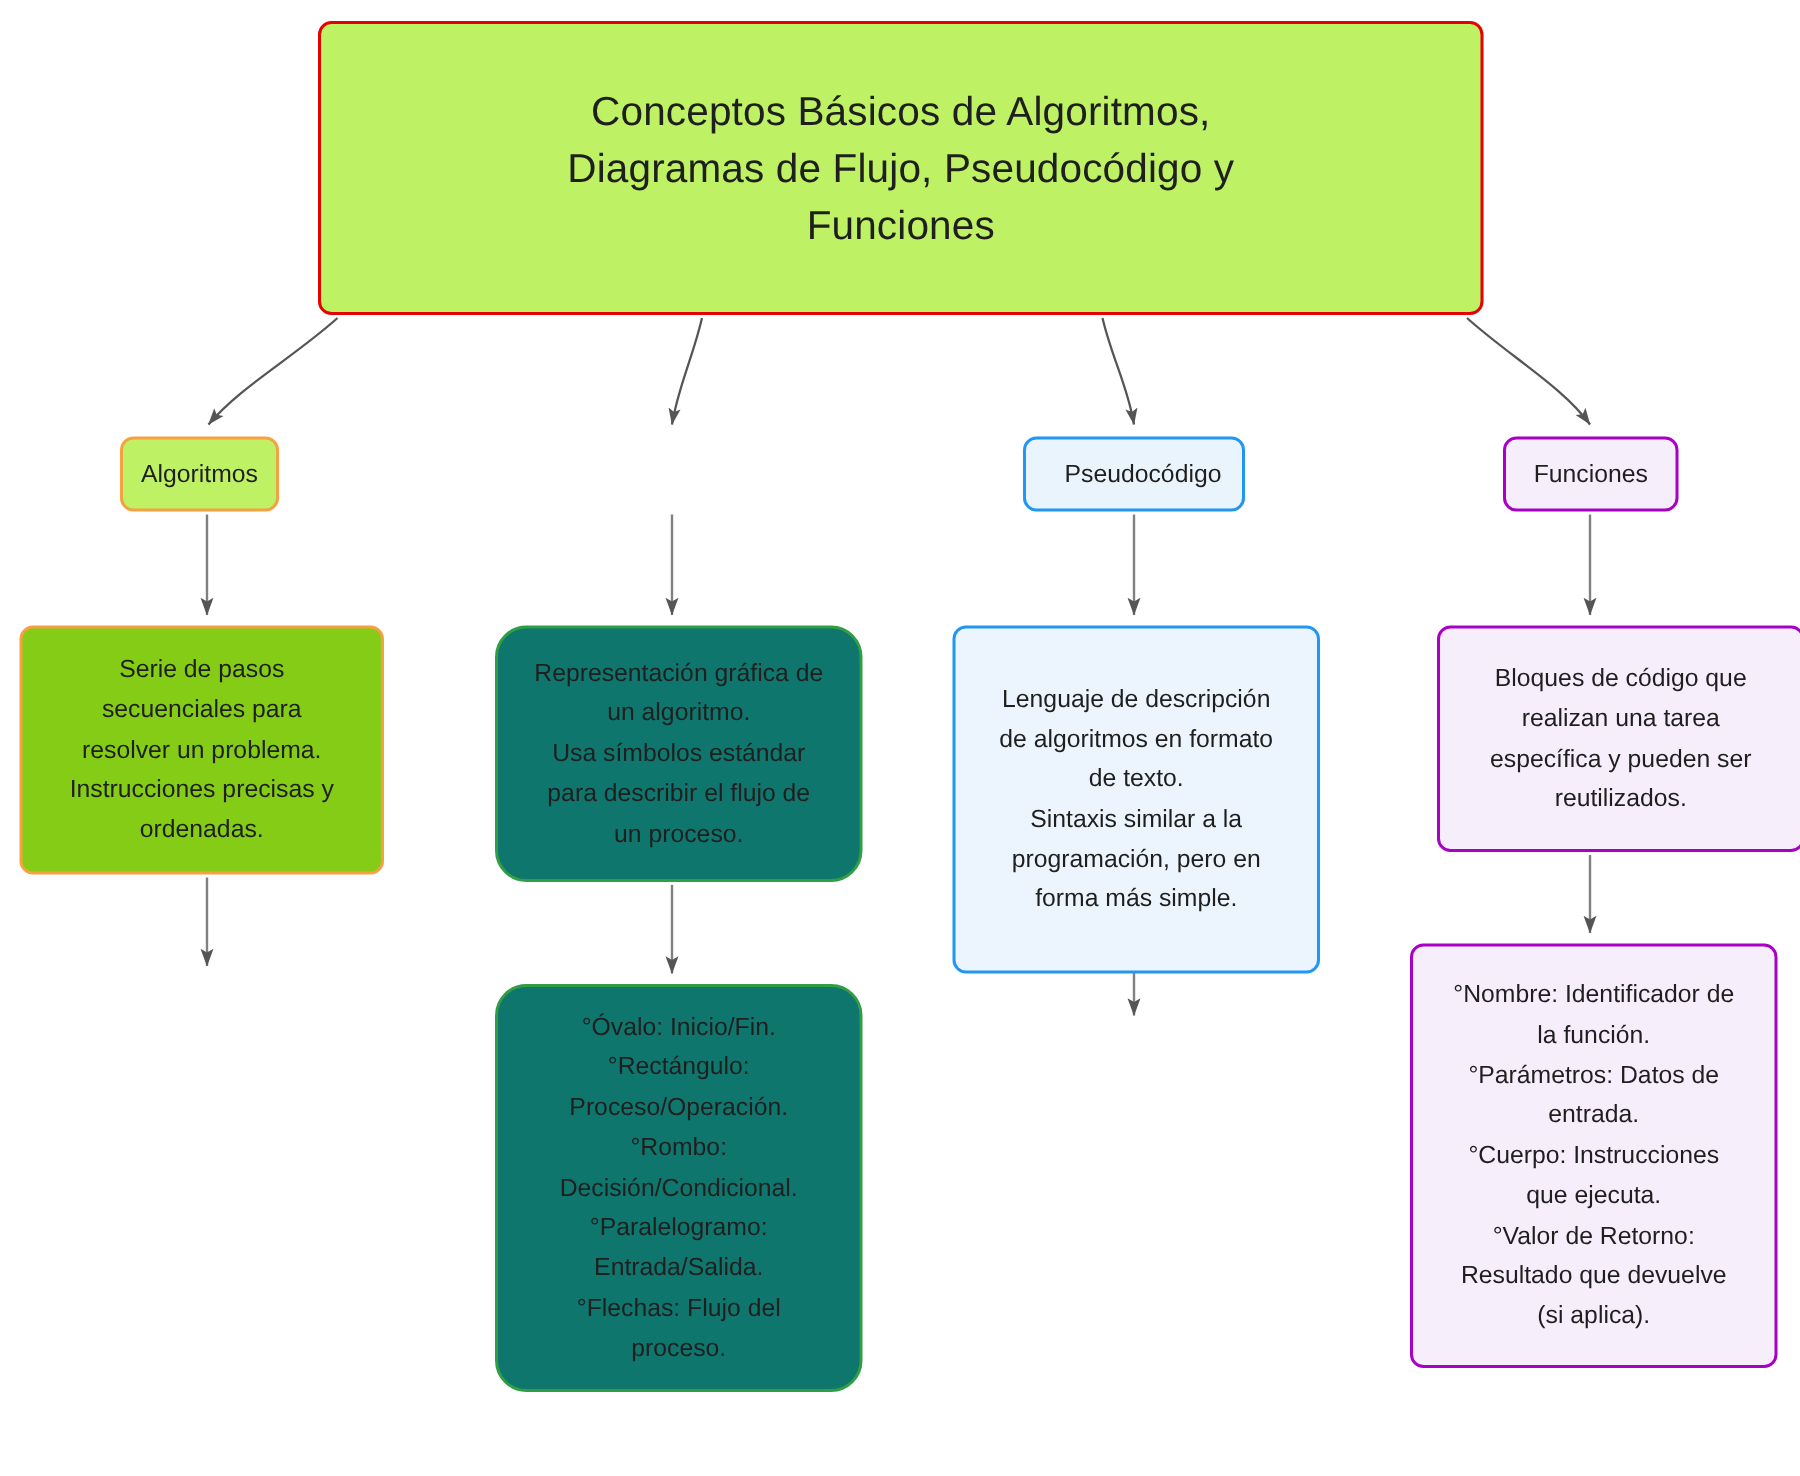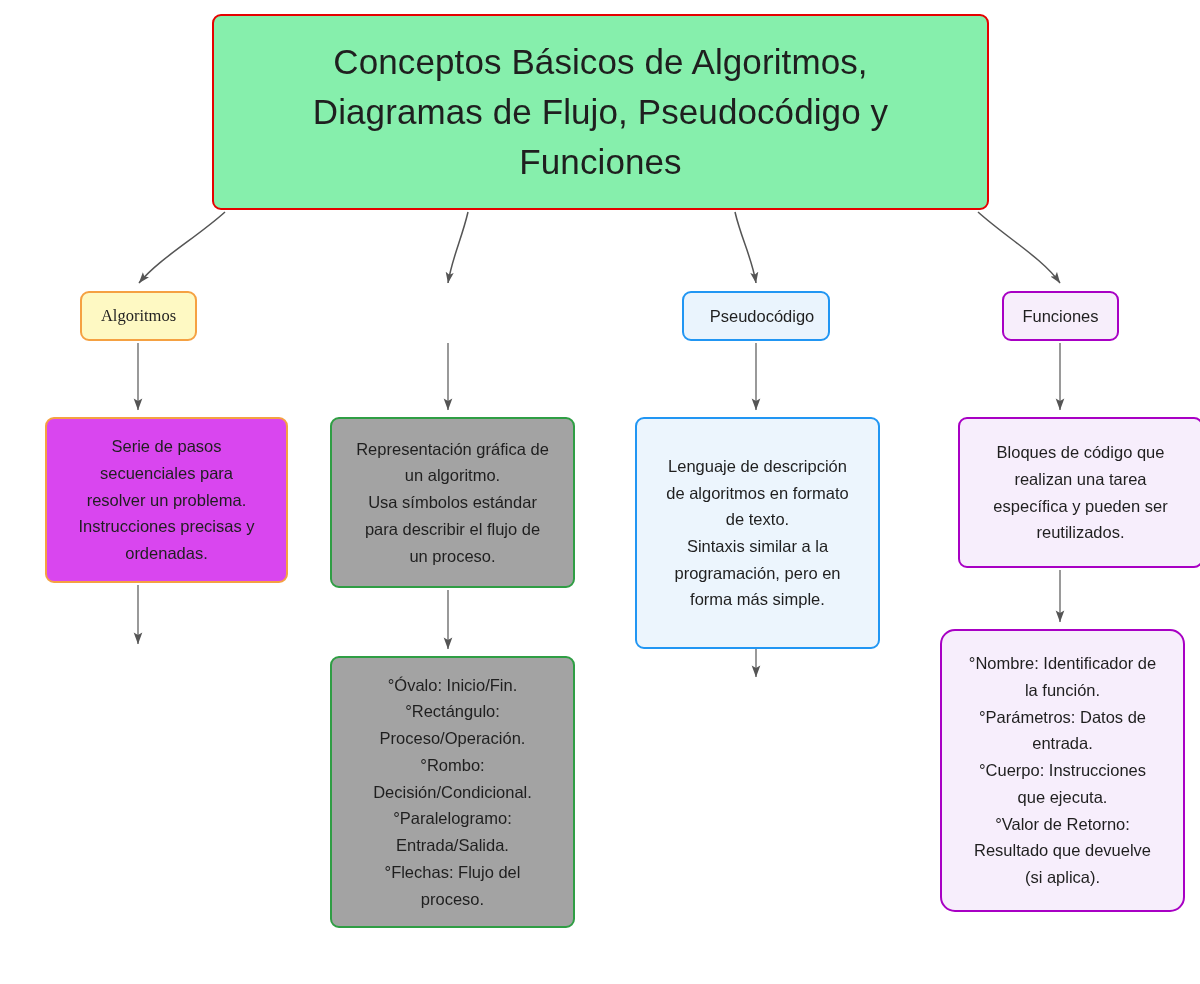--- a/index.html
+++ b/index.html
@@ -40,60 +40,60 @@
   }
 
   
   .root {
     left: 212px;
     top: 14px;
     width: 777px;
     height: 196px;
     border-width: 2.5px;
     border-color: #e60000;
-    background: #86efac;
-    font-size: 35px;
+    background: #bef264;
+    font-size: 27px;
     line-height: 1.42;
     letter-spacing: 0.1px;
     padding: 18px 18px;
   }
 
   
   .chip {
     height: 50px;
     border-width: 2px;
     font-size: 16.5px;
     line-height: 1.25;
     padding: 0 14px;
   }
-  .chip-algoritmos   { left: 80px;   top: 291px; width: 117px; border-color:#f5a142; background:#fef9c3;font-family:Liberation Serif, serif; }
+  .chip-algoritmos   { left: 80px;   top: 291px; width: 106px; border-color:#f5a142; background:#bef264; }
   .chip-diagramas    { left: 352px;  top: 291px; width: 193px; border-color:#2f9e44; background:#f1f9f2; }
   .chip-pseudocodigo { left: 682px;  top: 291px; width: 148px; border-color:#2196f3; background:#eaf4fd;padding-left:26px; }
   .chip-funciones    { left: 1002px; top: 291px; width: 117px; border-color:#a800c4; background:#f7eefb; }
 
   
   .card {
     border-width: 2.5px;
     font-size: 16.5px;
     line-height: 1.62;
     padding: 12px 10px;
   }
-  .c-orange { border-color:#f5a142; background:#d946ef;margin-left:32px; }
-  .c-green  { border-color:#2f9e44; background:#a3a3a3; }
+  .c-orange { border-color:#f5a142; background:#84cc16; }
+  .c-green  { border-color:#2f9e44; background:#0f766e;border-radius:21px; }
   .c-blue   { border-color:#2196f3; background:#ecf5fd; }
   .c-purple { border-color:#a800c4; background:#f7eefc; }
 
   .card-alg-1  { left: 13px;  top: 417px; width: 243px; height: 166px; }
   .card-alg-2  { left: 13px;  top: 651px; width: 243px; height: 229px; }
   .card-dia-1  { left: 330px; top: 417px; width: 245px; height: 171px; }
   .card-dia-2  { left: 330px; top: 656px; width: 245px; height: 272px; }
   .card-pse-1  { left: 635px; top: 417px; width: 245px; height: 232px; }
   .card-pse-2  { left: 635px; top: 684px; width: 245px; height: 275px; }
   .card-fun-1  { left: 940px; top: 417px; width: 245px; height: 151px; margin-left: 18px; }
-  .card-fun-2  { left: 940px; top: 629px; width: 245px; height: 283px; border-radius: 15px; }
+  .card-fun-2  { left: 940px; top: 629px; width: 245px; height: 283px; }
 </style>
 </head>
 <body>
 
 <div id="canvas">
 
   <svg id="edges" viewBox="0 0 1200 984" xmlns="http://www.w3.org/2000/svg">
     <defs>
       <marker id="arrow" markerWidth="9" markerHeight="9" refX="7.2" refY="3" orient="auto" markerUnits="strokeWidth">
         <path d="M0,0.3 L7.4,3 L0,5.7 L1.6,3 Z" fill="#555555"></path>

